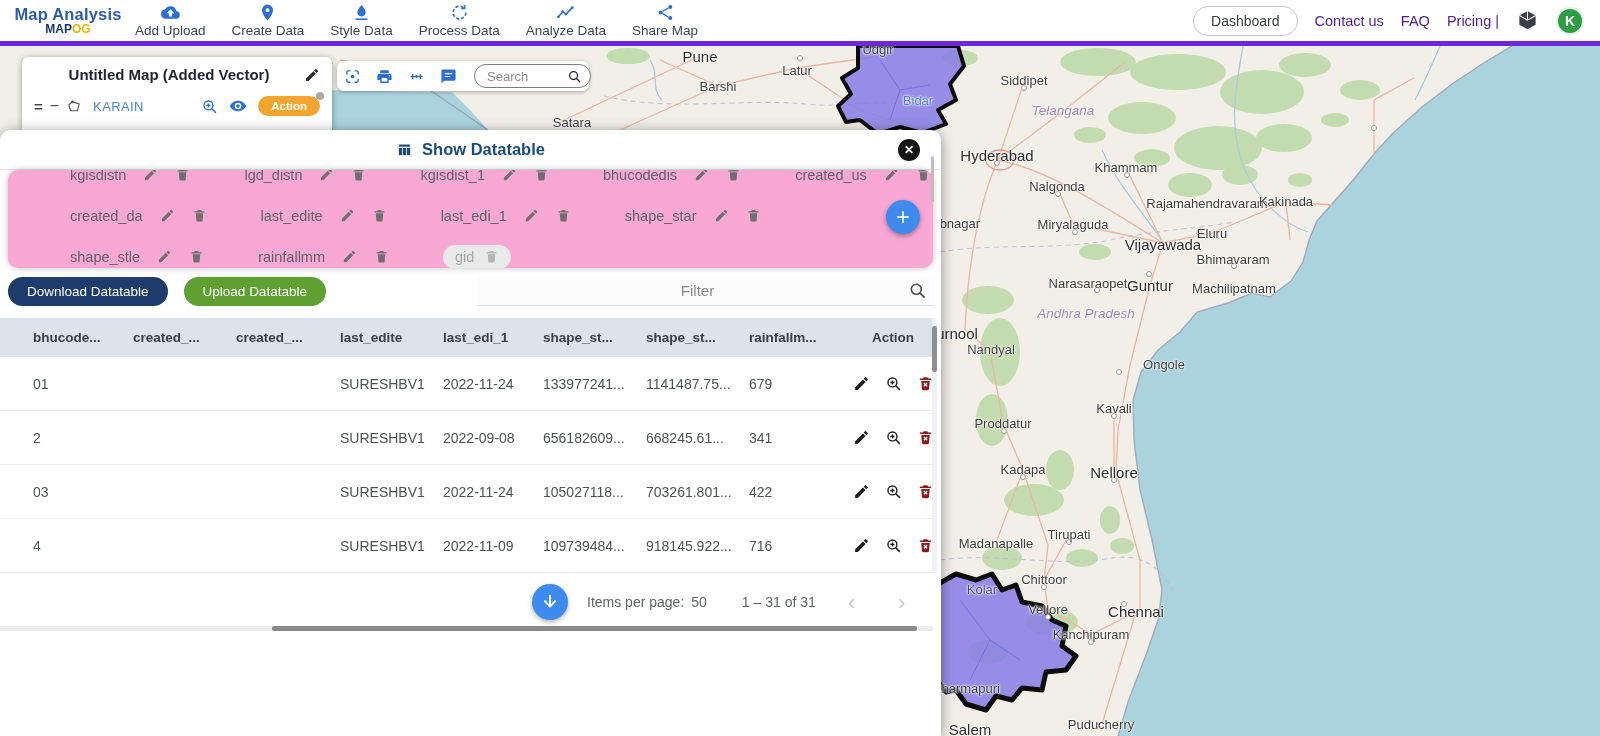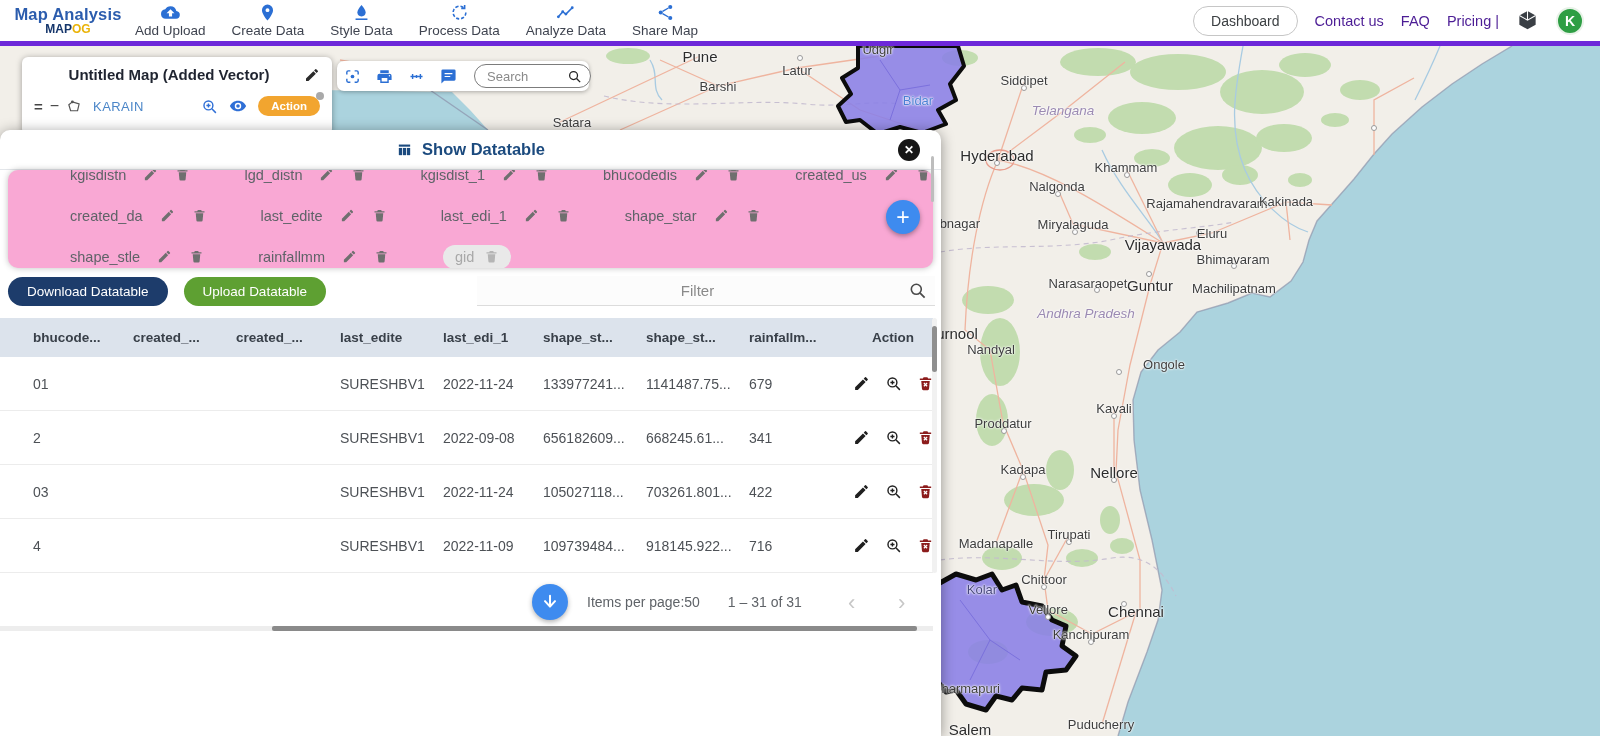--- a/index.html
+++ b/index.html
@@ -119,21 +119,21 @@
     background:#f1f1f1; border-radius:3px; }
   #v-scroll-thumb { position:absolute; right:4px; top:196px; width:5px; height:46px;
     background:#8f8f8f; border-radius:3px; cursor:pointer; }
 
   
   #page-fab { position:absolute; left:532px; top:454px; width:36px; height:36px; border-radius:50%;
     background:var(--fab-blue,#3e8bef); border:none; box-shadow:0 2px 5px rgba(0,0,0,.3);
     cursor:pointer; display:flex; align-items:center; justify-content:center; }
   #page-fab svg { width:20px; height:20px; }
   #pagination-text { position:absolute; left:587px; top:464px; font-size:14px; color:#5f6368;
-    display:flex; align-items:center; }
+    display:flex; gap:7px; align-items:center; }
   #items-value { cursor:pointer; }
   #range-label { margin-left:28px; }
   .pg-chev { position:absolute; top:460px; font-size:22px; color:#c7c7c7; cursor:default;
     user-select:none; }
   #chev-prev { left:848px; } #chev-next { left:898px; }
   #h-scroll-track { position:absolute; left:0; top:496px; width:933px; height:5px;
     background:#ededed; }
   #h-scroll-thumb { position:absolute; left:272px; top:496px; width:645px; height:5px;
     background:#8a8a8a; border-radius:2px; cursor:pointer; }
 </style>

